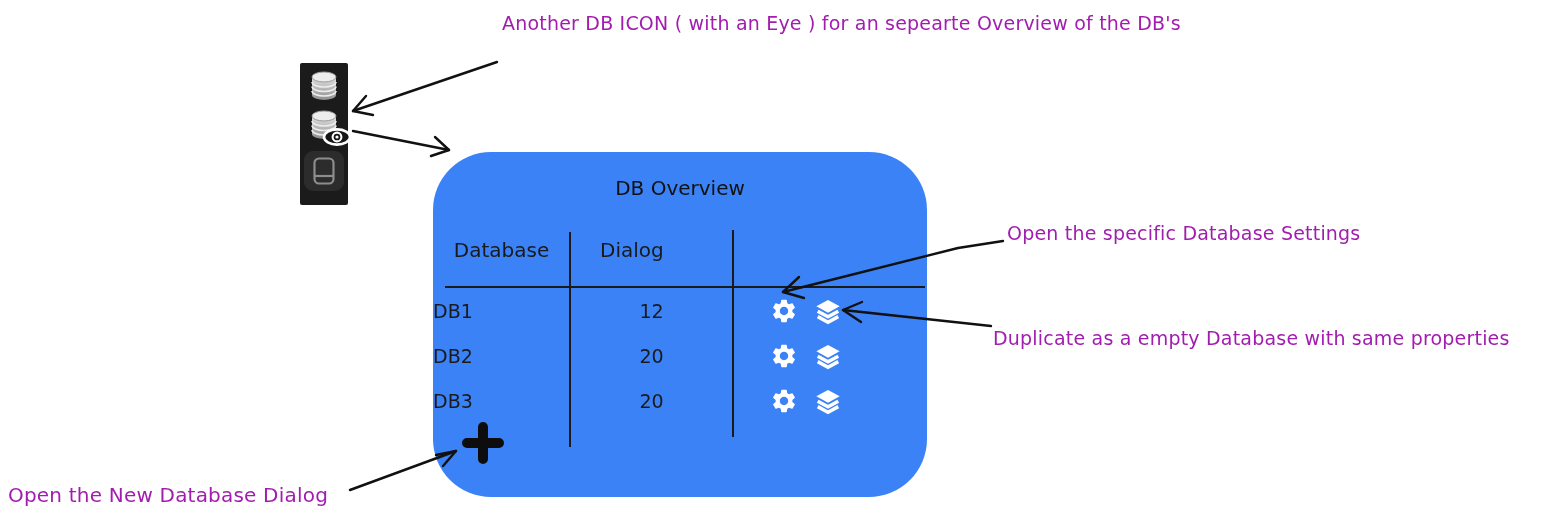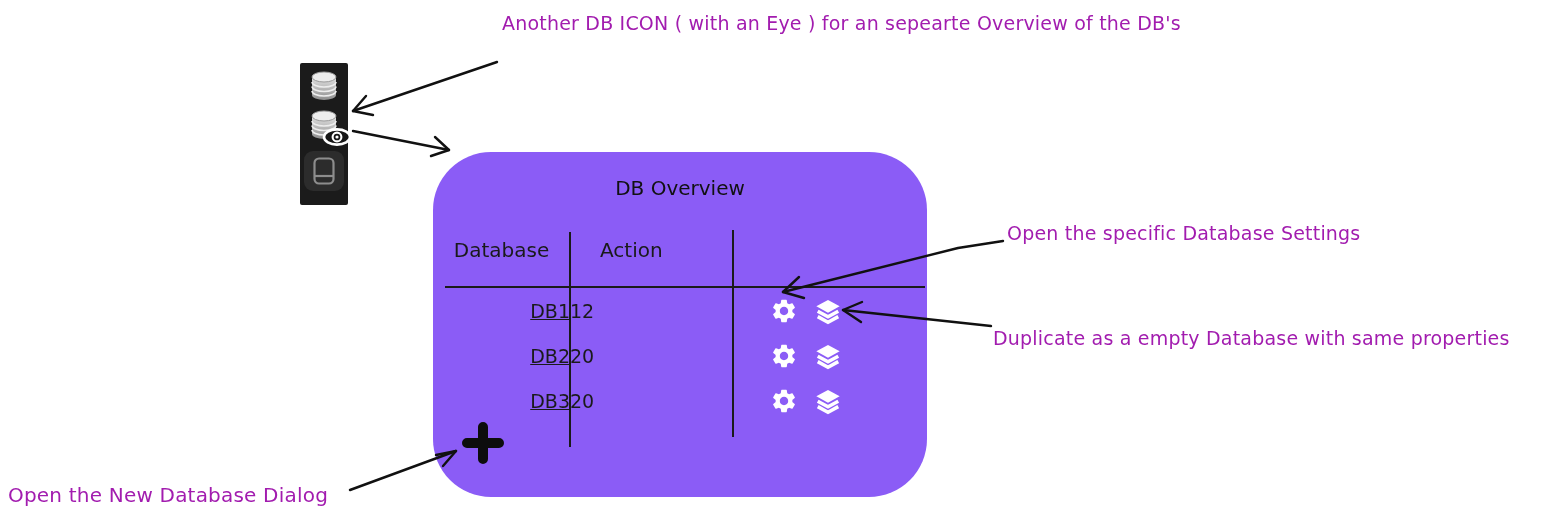--- a/index.html
+++ b/index.html
@@ -32,41 +32,41 @@
   .tile {
     position: absolute; left: 4px; top: 88px;
     width: 40px; height: 40px;
     background: #2c2c2c; border-radius: 9px;
     display: flex; align-items: center; justify-content: center;
   }
   
   .panel {
     position: absolute; left: 433px; top: 152px;
     width: 494px; height: 345px;
-    background: #8b5cf6;
+    background: #3b82f6;
     border-radius: 58px;
   }
   .panel-title {
     position: absolute; top: 24px; left: 0; width: 100%;
     text-align: center; font-size: 20px; color: #111;
   }
   .vline { position: absolute; width: 2px; background: #1a1a1a; }
   .vline.v1 { left: 136px; top: 80px; height: 215px; }
   .vline.v2 { left: 299px; top: 78px; height: 207px; }
   .hline { position: absolute; left: 12px; top: 134px; width: 480px; height: 2px; background: #1a1a1a; }
   .thead { position: absolute; top: 86px; left: 0; width: 100%; display: flex; font-size: 20px; align-items: flex-end; }
   .th1 { width: 137px; text-align: center; }
   .th2 { width: 163px; text-align: center; }
   .th3 { width: 194px; padding-left: 30px; box-sizing: border-box; }
   .trow { position: absolute; left: 0; width: 100%; height: 45px; display: flex; align-items: center; font-size: 19px; }
   .trow.r1 { top: 136px; }
   .trow.r2 { top: 181px; }
   .trow.r3 { top: 226px; }
-  .td1 { width: 137px; text-align: right; text-decoration: underline; }
-  .td2 { width: 163px; text-align: left; }
+  .td1 { width: 137px; text-align: left; }
+  .td2 { width: 163px; text-align: center; }
   .td3 { width: 194px; padding-left: 36px; box-sizing: border-box; display: flex; align-items: center; gap: 14px; }
   .icon-btn { display: inline-flex; width: 30px; height: 30px; align-items: center; justify-content: center; cursor: pointer; }
   .add-btn { position: absolute; left: 29px; top: 270px; width: 42px; height: 42px; cursor: pointer; }
   
   .overlay {
     position: absolute; left: 0; top: 0; width: 1541px; height: 518px;
     pointer-events: none; z-index: 5;
   }
   .overlay path { stroke: #111; stroke-width: 2.4px; fill: none; stroke-linecap: round; stroke-linejoin: round; }
 </style>
@@ -126,21 +126,21 @@
 
 <div class="panel">
   <div class="panel-title">DB Overview</div>
 
   <div class="vline v1"></div>
   <div class="vline v2"></div>
   <div class="hline"></div>
 
   <div class="thead">
     <div class="th1">Database</div>
-    <div class="th3">Action</div>
+    <div class="th3">Dialog</div>
   </div>
 
   <div class="trow r1">
     <div class="td1">DB1</div>
     <div class="td2">12</div>
     <div class="td3">
       <span class="icon-btn">
         <svg width="28" height="28" viewBox="0 0 24 24">
             <path fill="#ffffff" d="M19.14 12.94c.04-.3.06-.61.06-.94 0-.32-.02-.64-.07-.94l2.03-1.58c.18-.14.23-.41.12-.61l-1.92-3.32c-.12-.22-.37-.29-.59-.22l-2.39.96c-.5-.38-1.03-.7-1.62-.94l-.36-2.54c-.04-.24-.24-.41-.48-.41h-3.84c-.24 0-.43.17-.47.41l-.36 2.54c-.59.24-1.13.57-1.62.94l-2.39-.96c-.22-.08-.47 0-.59.22L2.74 8.87c-.12.21-.08.47.12.61l2.03 1.58c-.05.3-.09.63-.09.94s.02.64.07.94l-2.03 1.58c-.18.14-.23.41-.12.61l1.92 3.32c.12.22.37.29.59.22l2.39-.96c.5.38 1.03.7 1.62.94l.36 2.54c.05.24.24.41.48.41h3.84c.24 0 .44-.17.47-.41l.36-2.54c.59-.24 1.13-.56 1.62-.94l2.39.96c.22.08.47 0 .59-.22l1.92-3.32c.12-.22.07-.47-.12-.61l-2.01-1.58zM12 15.6c-1.98 0-3.6-1.62-3.6-3.6s1.62-3.6 3.6-3.6 3.6 1.62 3.6 3.6-1.62 3.6-3.6 3.6z"></path>
           </svg>

